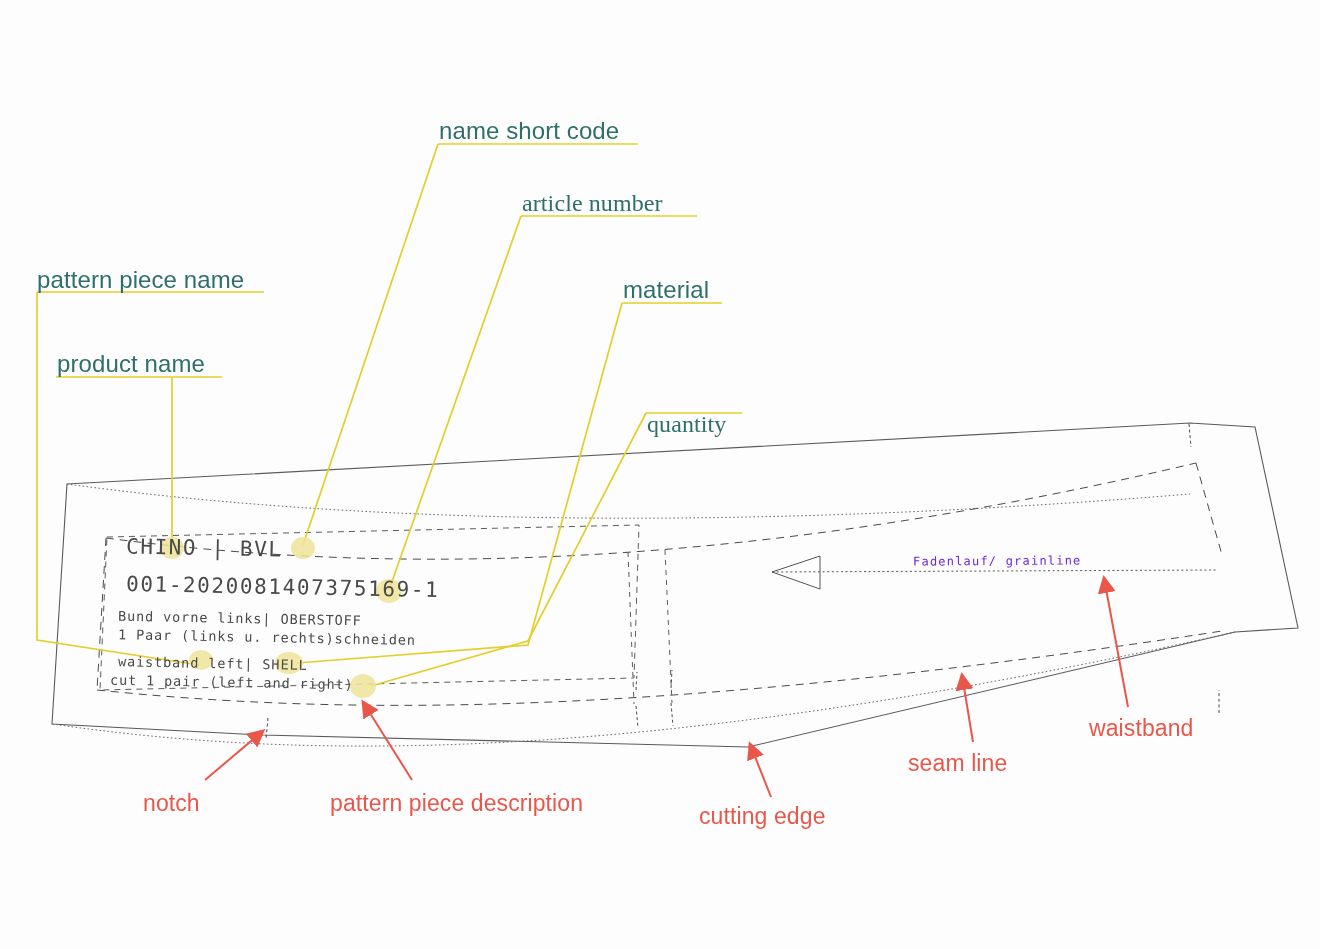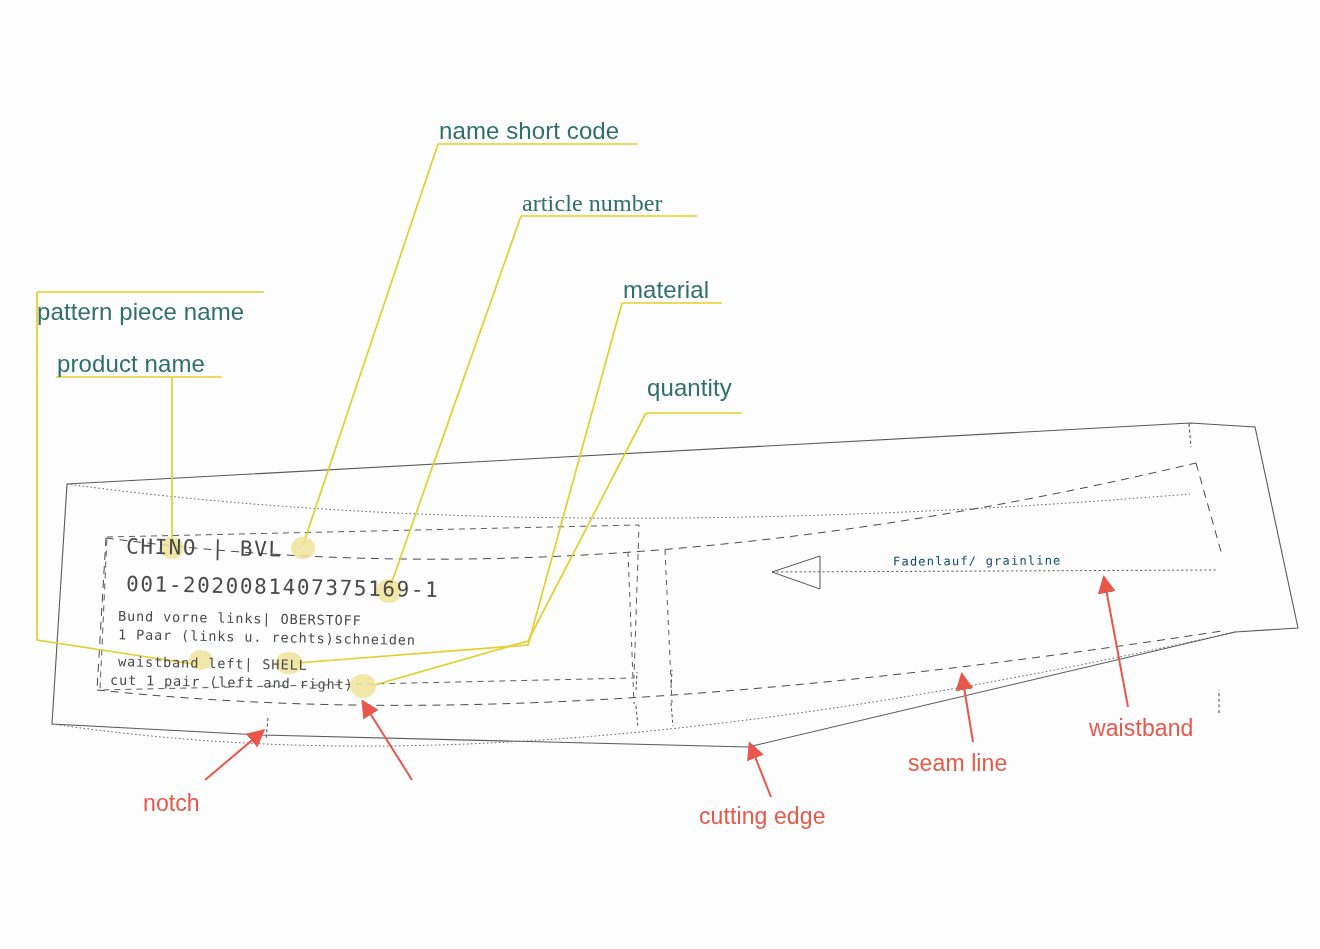--- a/index.html
+++ b/index.html
@@ -39,21 +39,21 @@
   }
   .patterntext {
     position: absolute;
     color: #4a4a4a;
     font-family: "DejaVu Sans Mono", monospace;
     white-space: pre;
     line-height: 1.22;
   }
   .pt-big { font-size: 21px; letter-spacing: 1.6px; }
   .pt-small { font-size: 13.5px; letter-spacing: .9px; }
-  .pt-grain { font-size: 12px; letter-spacing: 1.2px; color: #0c4a6e; }
+  .pt-grain { font-size: 12px; letter-spacing: 1.2px; color: #6d28d9; margin-left: 20px; }
 </style>
 </head>
 <body>
 
 <div id="stage">
 
   <svg id="art" viewBox="0 0 1320 949">
     <defs>
       <marker id="redarrow" markerWidth="9" markerHeight="9" refX="7.5" refY="4.5" orient="auto">
         <path d="M0,0 L9,4.5 L0,9 z" fill="#e8574a"></path>
@@ -149,34 +149,35 @@
   <div class="patterntext pt-small" style="left:118px; top:610px; transform:rotate(1.1deg);">Bund vorne links| OBERSTOFF</div>
 
   <div class="patterntext pt-small" style="left:118px; top:629px; transform:rotate(1.1deg);">1 Paar (links u. rechts)schneiden</div>
 
   <div class="patterntext pt-small" style="left:118px; top:655px; transform:rotate(1.1deg);">waistband left| SHELL</div>
 
   <div class="patterntext pt-small" style="left:110px; top:674px; transform:rotate(1.1deg);">cut 1 pair (left and right)</div>
 
   <div class="patterntext pt-grain" style="left:893px; top:554px; transform:rotate(-0.4deg);">Fadenlauf/ grainline</div>
 
-  <div class="lbl lbl-teal" style="left:37px; top:268px;margin-top:32px;">pattern piece name</div>
+  <div class="lbl lbl-teal" style="left:37px; top:268px;">pattern piece name</div>
 
   <div class="lbl lbl-teal" style="left:57px; top:352px;">product name</div>
 
   <div class="lbl lbl-teal" style="left:439px; top:119px;">name short code</div>
 
   <div class="lbl lbl-teal" style="left:522px; top:191px;font-family:Liberation Serif, serif;">article number</div>
 
   <div class="lbl lbl-teal" style="left:623px; top:278px;">material</div>
 
-  <div class="lbl lbl-teal" style="left:647px; top:376px;">quantity</div>
+  <div class="lbl lbl-teal" style="left:647px; top:412px;font-family:Liberation Serif, serif;">quantity</div>
 
   <div class="lbl lbl-red" style="left:143px; top:792px;">notch</div>
 
+  <div class="lbl lbl-red" style="left:330px; top:792px;">pattern piece description</div>
 
   <div class="lbl lbl-red" style="left:699px; top:805px;">cutting edge</div>
 
   <div class="lbl lbl-red" style="left:908px; top:752px;">seam line</div>
 
   <div class="lbl lbl-red" style="left:1089px; top:717px;">waistband</div>
 
 </div>
 
 </body></html>

